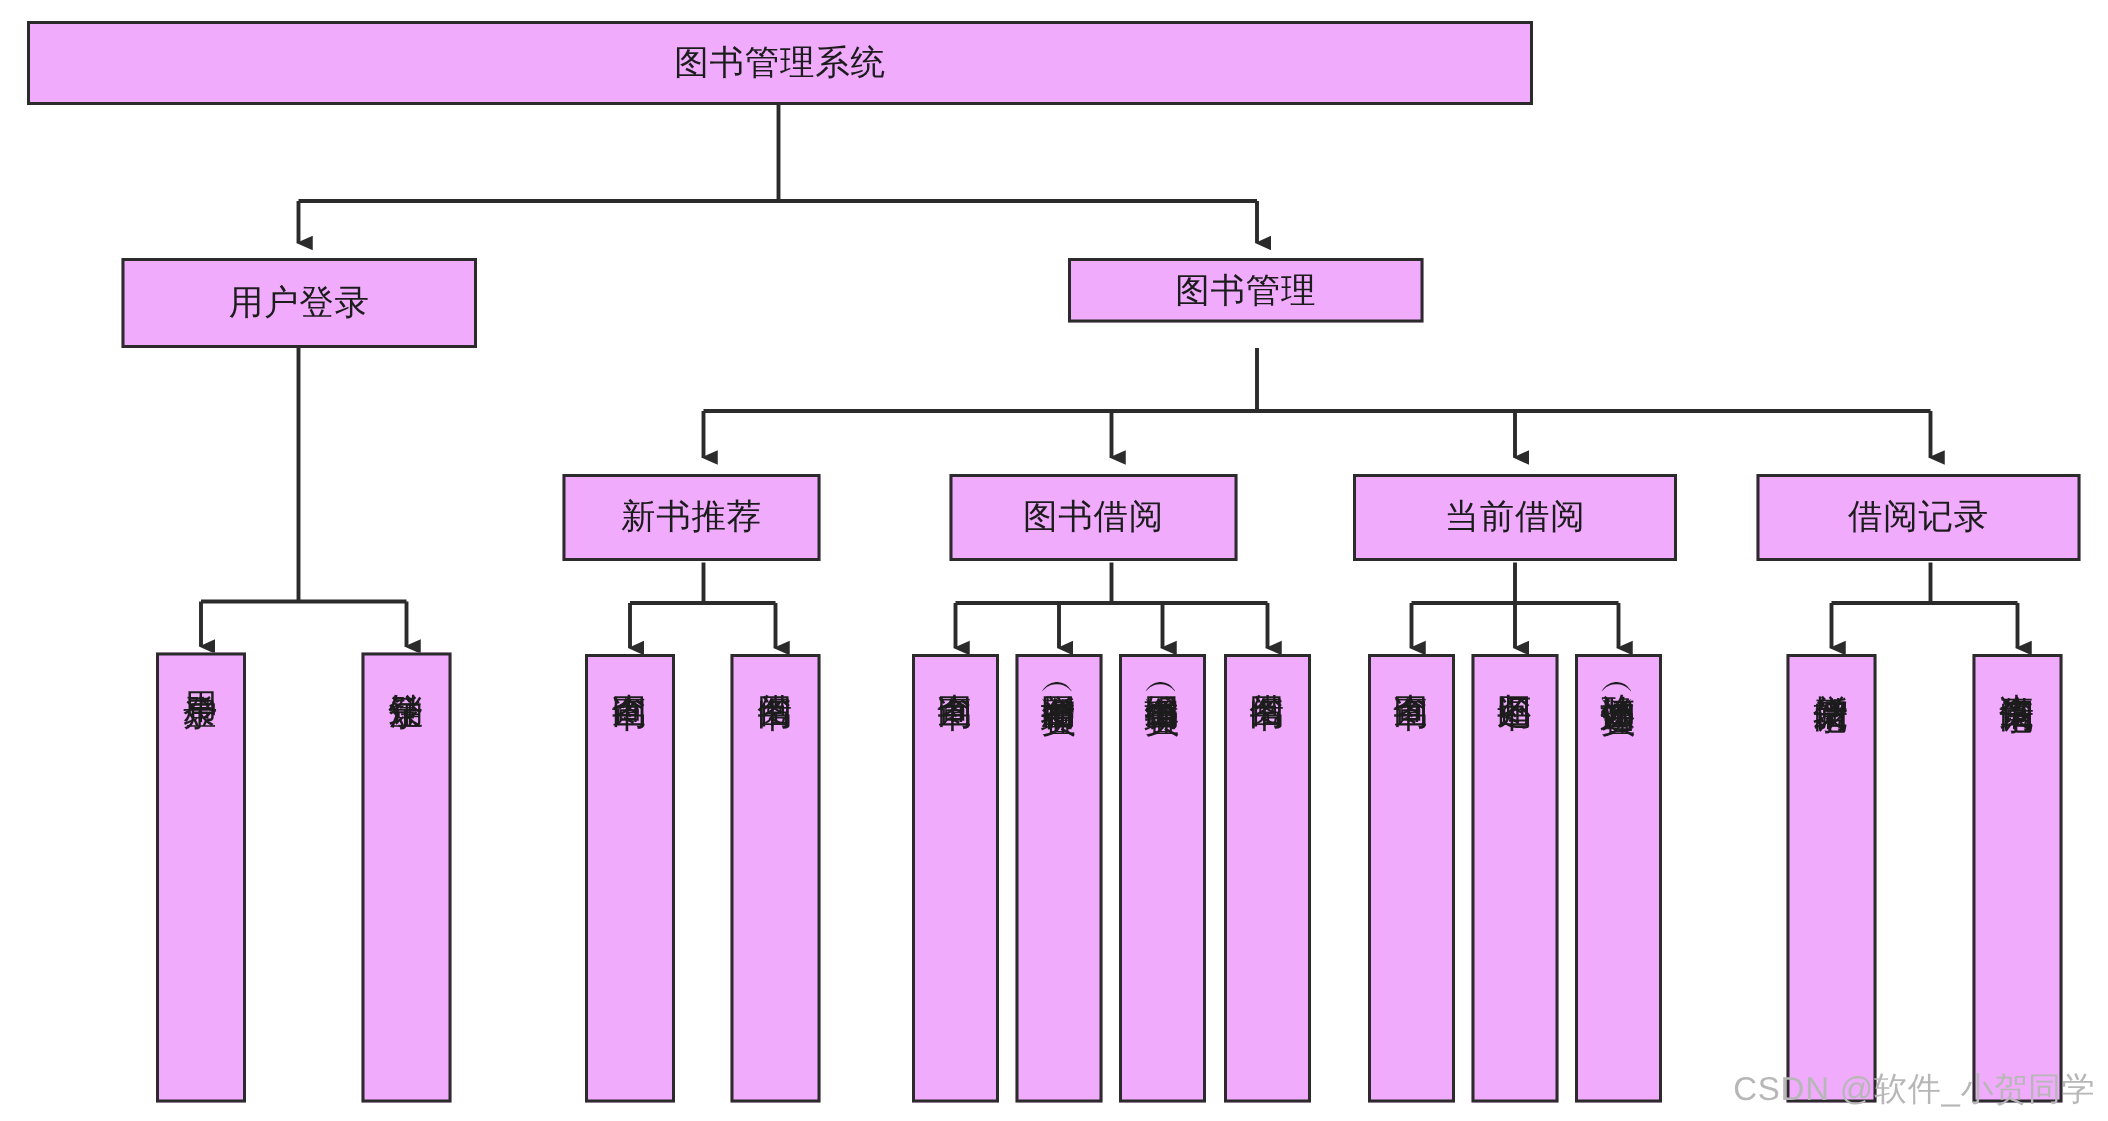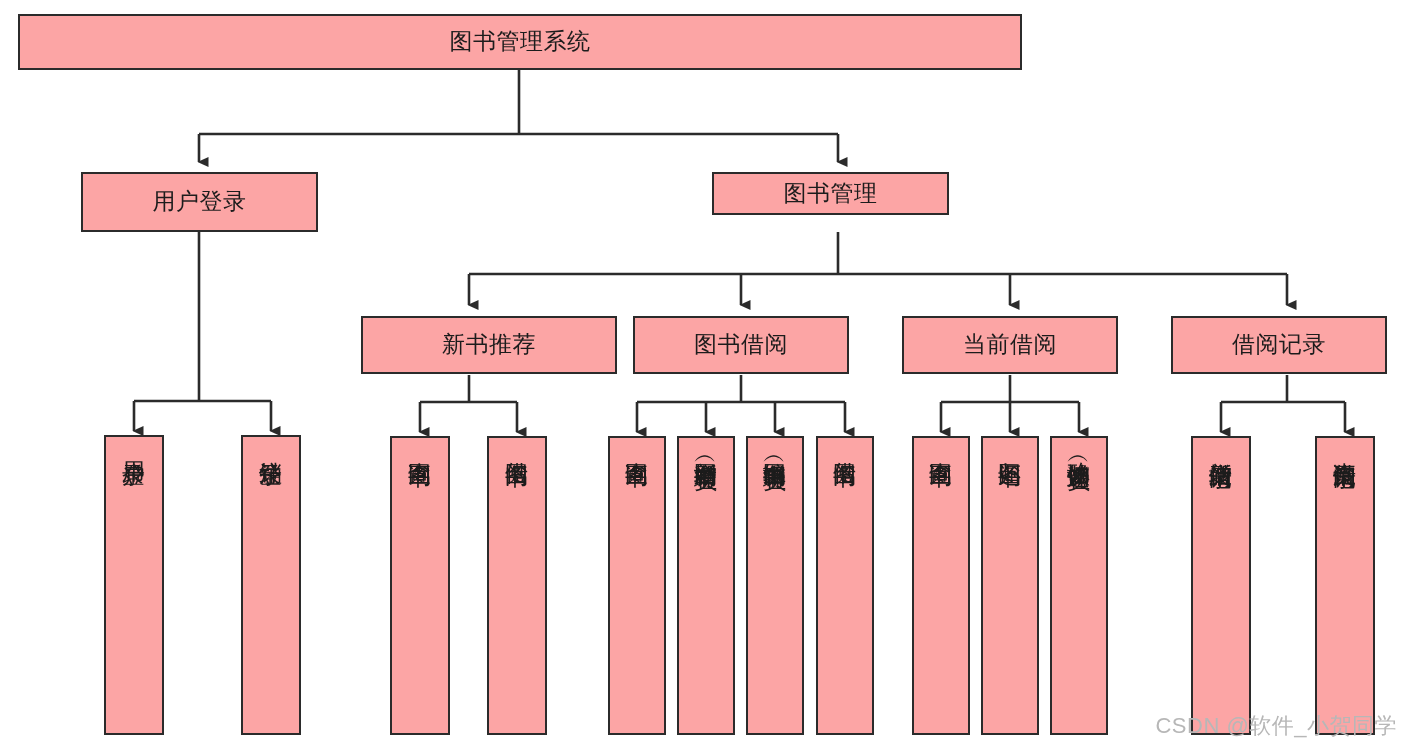--- a/index.html
+++ b/index.html
@@ -23,21 +23,21 @@
     position: absolute;
     left: 0;
     top: 0;
     width: 1405px;
     height: 747px;
     pointer-events: none;
   }
   .node {
     position: absolute;
     box-sizing: border-box;
-    background: #fca5a5;
+    background: #f0abfc;
     border: 2px solid #2b2b2b;
     display: flex;
     align-items: center;
     justify-content: center;
     z-index: 3;
   }
   .node .lbl {
     font-size: 23px;
     line-height: 1.18;
     color: #1c1c1c;
@@ -130,25 +130,25 @@
   </div>
 
   <div class="node" style="left:81px; top:172px; width:237px; height:60px;">
     <span class="lbl">用户登录</span>
   </div>
 
   <div class="node" style="left:712px; top:172px; width:237px; height:43px;">
     <span class="lbl">图书管理</span>
   </div>
 
-  <div class="node" style="left:361px; top:316px; width:256px; height:58px;">
+  <div class="node" style="left:375px; top:316px; width:172px; height:58px;">
     <span class="lbl">新书推荐</span>
   </div>
 
-  <div class="node" style="left:633px; top:316px; width:216px; height:58px;">
+  <div class="node" style="left:633px; top:316px; width:192px; height:58px;">
     <span class="lbl">图书借阅</span>
   </div>
 
   <div class="node" style="left:1171px; top:316px; width:216px; height:58px;">
     <span class="lbl">借阅记录</span>
   </div>
 
   <div class="node" style="left:902px; top:316px; width:216px; height:58px;">
     <span class="lbl">当前借阅</span>
   </div>

